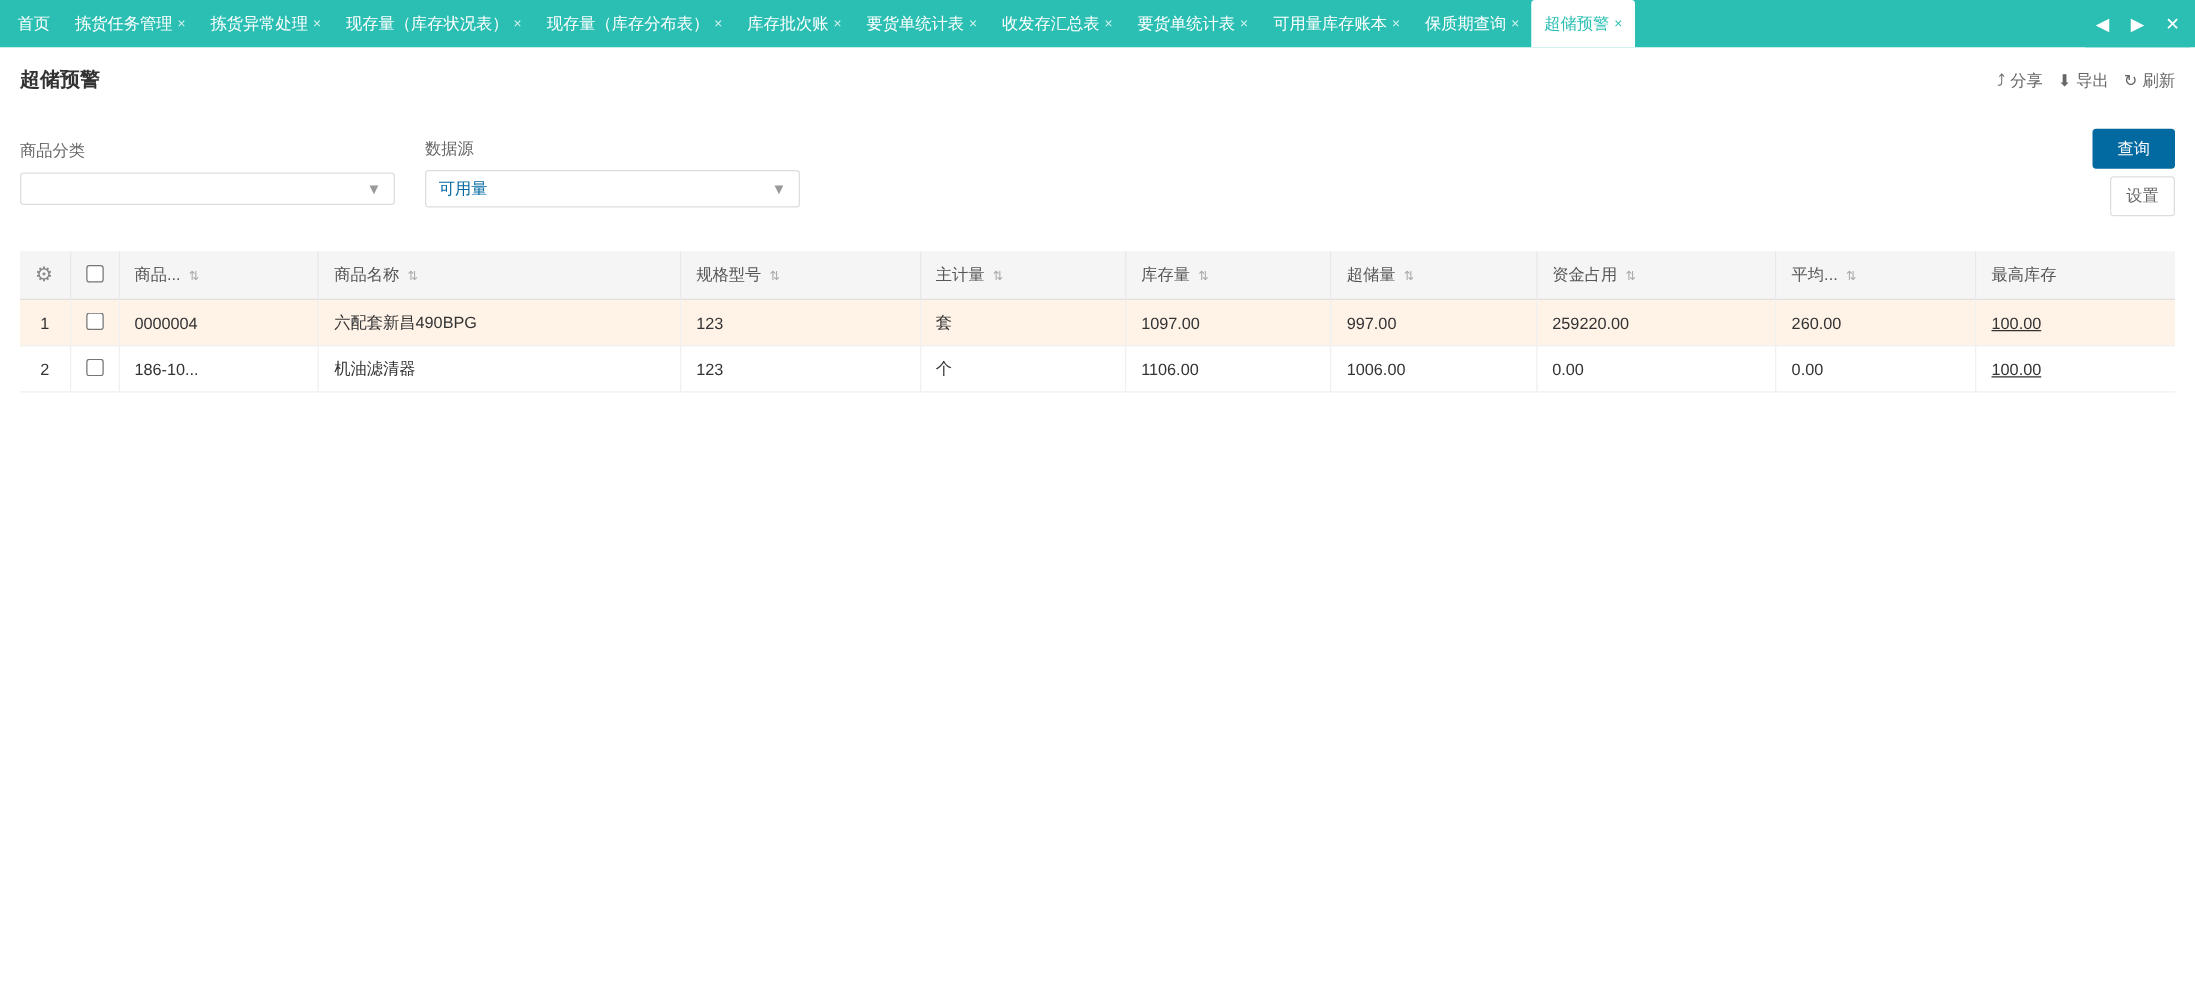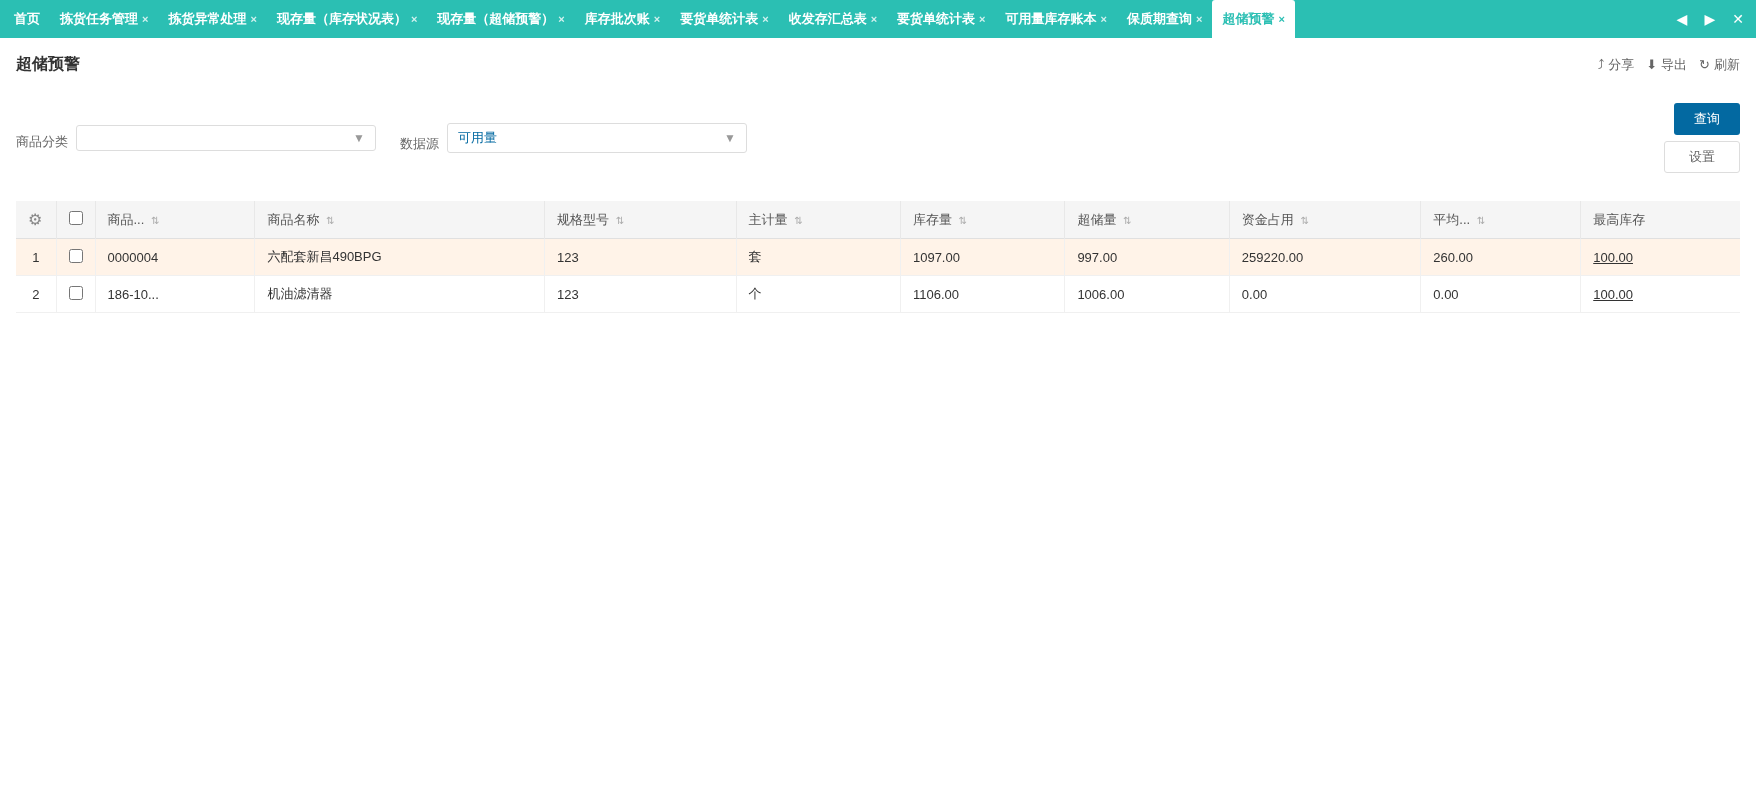--- a/index.html
+++ b/index.html
@@ -17,21 +17,20 @@
     }
     .top-nav .nav-item {
       display: inline-flex;
       align-items: center;
       padding: 0 10px;
       height: 38px;
       color: #fff;
       cursor: pointer;
       font-size: 13px;
       flex-shrink: 0;
-      font-weight: bold;
     }
     .top-nav .nav-item.active {
       background: #fff;
       color: #2bbfb3;
       border-radius: 3px 3px 0 0;
     }
     .nav-close {
       margin-left: 4px;
       font-size: 11px;
       color: rgba(255,255,255,0.8);
@@ -96,22 +95,23 @@
     
     .filter-area {
       display: flex;
       align-items: center;
       gap: 24px;
       margin-bottom: 16px;
       padding: 12px 0;
     }
     .filter-item {
       display: flex;
-      align-items: flex-end;
+      align-items: flex-start;
       gap: 8px;
+      flex-direction: column;
     }
     .filter-label {
       color: #666;
       font-size: 13px;
       white-space: nowrap;
     }
     .filter-select {
       display: flex;
       align-items: center;
       border: 1px solid #ddd;
@@ -133,21 +133,21 @@
       padding: 7px 20px;
       cursor: pointer;
       font-size: 13px;
     }
 
     .btn-settings {
       background: #fff;
       color: #666;
       border: 1px solid #ddd;
       border-radius: 3px;
-      padding: 6px 24px;
+      padding: 6px 12px;
       cursor: pointer;
       font-size: 13px;
     }
 
     
     .data-table {
       width: 100%;
       border-collapse: collapse;
       font-size: 13px;
     }
@@ -201,21 +201,21 @@
   </div>
   <div class="nav-item">
     <span>拣货异常处理</span>
     <span class="nav-close">×</span>
   </div>
   <div class="nav-item">
     <span>现存量（库存状况表）</span>
     <span class="nav-close">×</span>
   </div>
   <div class="nav-item">
-    <span>现存量（超储预警）</span>
+    <span>现存量（库存分布表）</span>
     <span class="nav-close">×</span>
   </div>
   <div class="nav-item">
     <span>库存批次账</span>
     <span class="nav-close">×</span>
   </div>
   <div class="nav-item">
     <span>要货单统计表</span>
     <span class="nav-close">×</span>
   </div>

